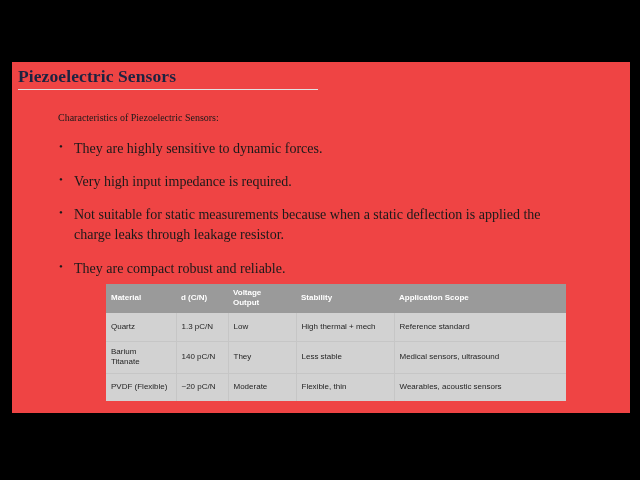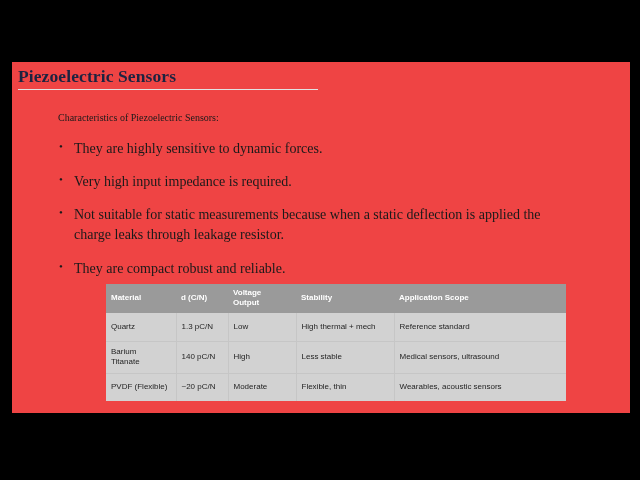--- a/index.html
+++ b/index.html
@@ -203,21 +203,21 @@
           <td>Low</td>
           <td>High thermal + mech</td>
           <td>Reference standard</td>
         </tr>
         <tr class="tall">
           <td>
             <span class="cell-break">Barium</span>
             <span class="cell-break">Titanate</span>
           </td>
           <td>140 pC/N</td>
-          <td>High</td>
+          <td>They</td>
           <td>Less stable</td>
           <td>Medical sensors, ultrasound</td>
         </tr>
         <tr>
           <td>PVDF (Flexible)</td>
           <td>~20 pC/N</td>
           <td>Moderate</td>
           <td>Flexible, thin</td>
           <td>Wearables, acoustic sensors</td>
         </tr>

